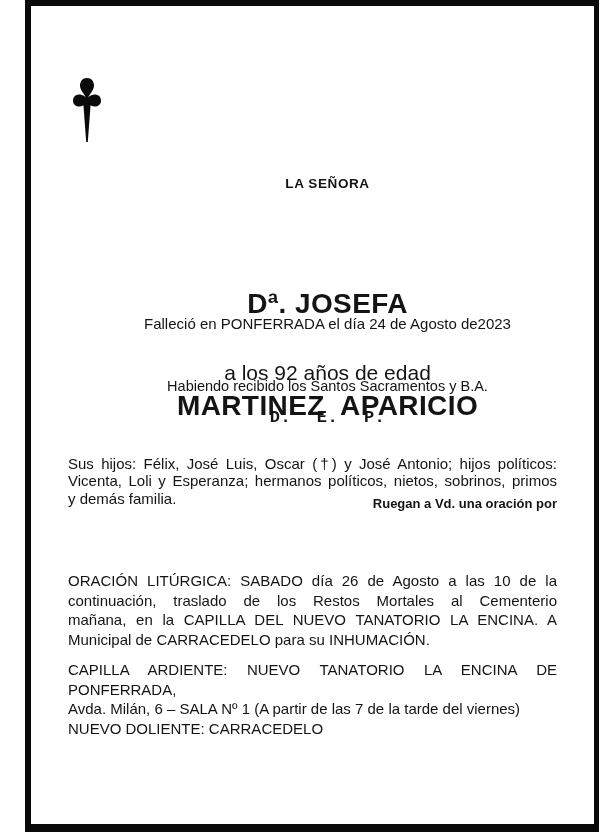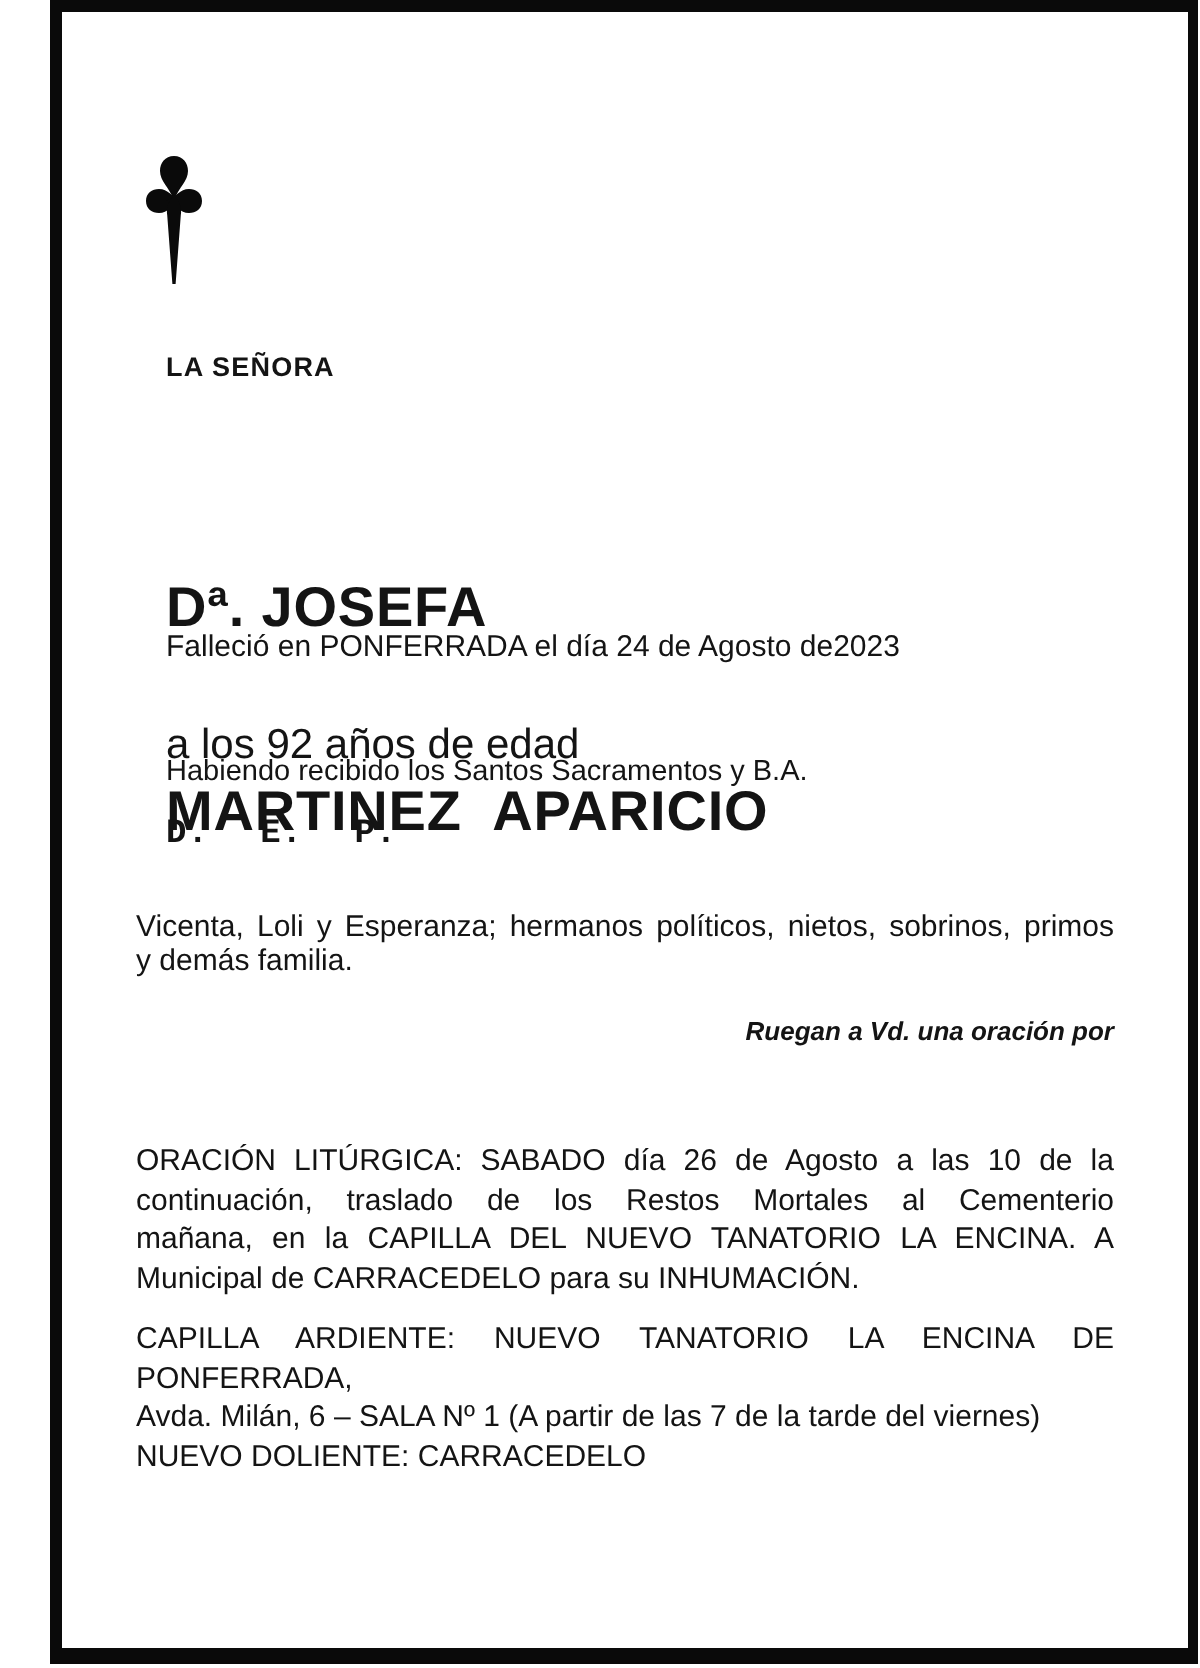--- a/index.html
+++ b/index.html
@@ -33,21 +33,21 @@
     left: 71px;
     top: 76px;
     width: 32px;
     height: 68px;
   }
   .block {
     position: absolute;
     left: 68px;
     width: 489px;
   }
-  .center { }
+  .center { text-align: center; }
   .shift  { margin-left: 15px; }
   .b { font-weight: normal; }
 
   .courtesy {
     top: 176px;
     font-size: 13.5px;
     font-weight: bold;
     letter-spacing: 0.6px;
   }
   .name {
@@ -73,25 +73,24 @@
     text-align: justify;
     text-align-last: justify;
   }
   .para .line:last-child { text-align-last: left; }
   .family {
     top: 455px;
     font-size: 15px;
     line-height: 17.4px;
   }
   .prayer {
-    top: 508px;
+    top: 496px;
     font-size: 13px;
     line-height: 16px;
     font-weight: bold;
-    font-style: italic;
   }
   .prayer .line { text-align: right; text-align-last: right; }
   .liturgy {
     top: 571px;
     font-size: 15px;
     line-height: 19.7px;
   }
   .wake {
     top: 660px;
     font-size: 15px;
@@ -126,20 +125,21 @@
 
 <div class="block center shift death-line"><span>Falleció en </span><span class="b">PONFERRADA</span><span> el día </span><span class="b">24</span><span> de </span><span class="b">Agosto</span><span> de</span><span class="b">2023</span></div>
 
 <div class="block center shift age-line"><span>a los </span><span class="b">92</span><span> años de edad</span></div>
 
 <div class="block center shift sacraments">Habiendo recibido los Santos Sacramentos y B.A.</div>
 
 <div class="block center shift dep">D. E. P.</div>
 
 <div class="block para family">
+    <div class="line">Sus hijos: Félix, José Luis, Oscar (†) y José Antonio; hijos políticos:</div>
     <div class="line">Vicenta, Loli y Esperanza; hermanos políticos, nietos, sobrinos, primos</div>
     <div class="line">y demás familia.</div>
   </div>
 
 <div class="block prayer">
     <div class="line">Ruegan a Vd. una oración por</div>
   </div>
 
 <div class="block para liturgy">
     <div class="line"><span class="b">ORACIÓN LITÚRGICA: SABADO</span><span> día </span><span class="b">26</span><span> de </span><span class="b">Agosto</span><span> a las </span><span class="b">10 de la</span></div>

